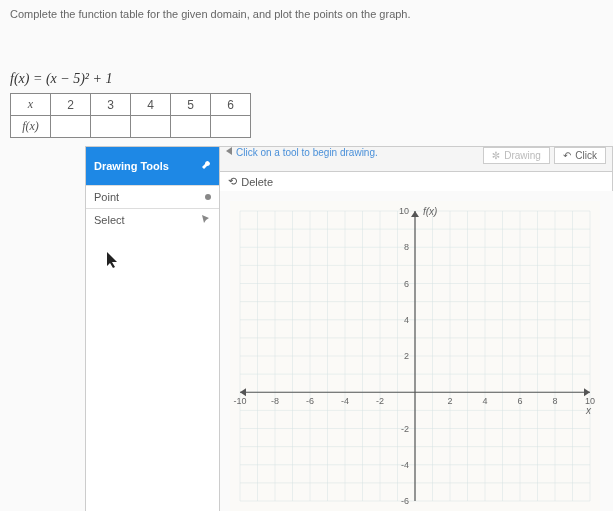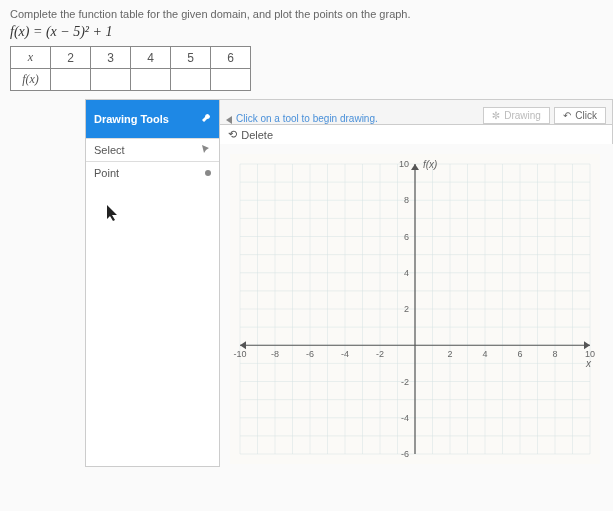--- a/index.html
+++ b/index.html
@@ -1,29 +1,29 @@
 <!DOCTYPE html>
 <html><head>
 <meta charset="utf-8">
 <style>
 * { box-sizing: border-box; margin: 0; padding: 0; }
 body { font-family: Arial, sans-serif; font-size: 12px; color: #555; background: #fafafa; width: 613px; height: 511px; overflow: hidden; }
 .instruction { padding: 8px 10px 4px; color: #666; font-size: 11px; }
-.formula { padding: 0 10px 6px; font-family: 'Times New Roman', serif; font-size: 14px; font-style: italic; color: #333; }
+.formula { padding: 0 10px 6px; font-family: 'Times New Roman', serif; font-size: 14px; font-style: italic; color: #333; margin-top: 47px; }
 .func-table { margin: 0 10px 8px; border-collapse: collapse; }
 .func-table td { border: 1px solid #888; width: 40px; height: 22px; text-align: center; font-size: 12px; background: #fff; }
 .func-table .hdr { font-family: 'Times New Roman', serif; font-style: italic; }
 .tool-area { display: flex; margin-left: 85px; }
 .sidebar { width: 135px; border: 1px solid #ccc; background: #fff; }
 .sb-header { background: #1e88e5; color: #fff; padding: 13px 8px; font-size: 11px; font-weight: bold; display: flex; justify-content: space-between; align-items: center; }
 .sb-row { padding: 5px 8px; border-top: 1px solid #ddd; font-size: 11px; display: flex; justify-content: space-between; align-items: center; cursor: pointer; }
 .dot { width: 6px; height: 6px; border-radius: 50%; background: #888; }
 .cursor-demo { margin: 20px 0 0 20px; font-size: 16px; color: #333; }
 .main { flex: 1; }
-.topbar { display: flex; align-items: flex-end; background: #f5f5f5; border: 1px solid #ccc; border-left: none; height: 26px; padding: 0 6px; font-size: 10px; color: #888; }
+.topbar { display: flex; align-items: flex-start; background: #f5f5f5; border: 1px solid #ccc; border-left: none; height: 26px; padding: 0 6px; font-size: 10px; color: #888; }
 .tri { width: 0; height: 0; border-top: 4px solid transparent; border-bottom: 4px solid transparent; border-right: 6px solid #888; margin-right: 4px; }
 .hint { flex: 1; color: #4a90d9; }
 .btn { border: 1px solid #ccc; background: #fff; padding: 2px 8px; margin-left: 4px; display: flex; align-items: center; gap: 4px; font-size: 10px; color: #666; cursor: pointer; }
 .btn.disabled { color: #bbb; }
 .reset-row { display: flex; align-items: center; padding: 3px 8px; border-right: 1px solid #ccc; background: #fff; font-size: 11px; }
 .graph-wrap { padding: 10px 0 0 10px; position: relative; }
 svg.grid { background: #fbfaf7; }
 .axis-label { font-size: 10px; fill: #666; font-style: italic; }
 .tick-label { font-size: 9px; fill: #666; }
 </style>
@@ -58,30 +58,30 @@
   <div class="sidebar">
     <div class="sb-header">
       <span>Drawing Tools</span>
       <span>
         <svg width="10" height="10" viewBox="0 0 10 10">
             <path d="M7 1a3 3 0 0 0-3 3L1 7l2 2 3-3a3 3 0 0 0 3-3L7 1z" fill="#fff"></path>
           </svg>
       </span>
     </div>
     <div class="sb-row">
+      <span>Point</span>
+      <span class="dot"></span>
+    </div>
+    <div class="sb-row">
       <span>Select</span>
       <span>
         <svg width="10" height="10" viewBox="0 0 10 10">
             <path d="M1 1l2 8 2-3 3-2z" fill="#888"></path>
           </svg>
       </span>
-    </div>
-    <div class="sb-row">
-      <span>Point</span>
-      <span class="dot"></span>
     </div>
     <div class="cursor-demo">
       <svg width="14" height="18" viewBox="0 0 14 18">
           <path d="M1 1l0 14 3-3 3 5 2-1-3-5 5 0z" fill="#222"></path>
         </svg>
     </div>
   </div>
 
   <div class="main">
     <div class="topbar">

